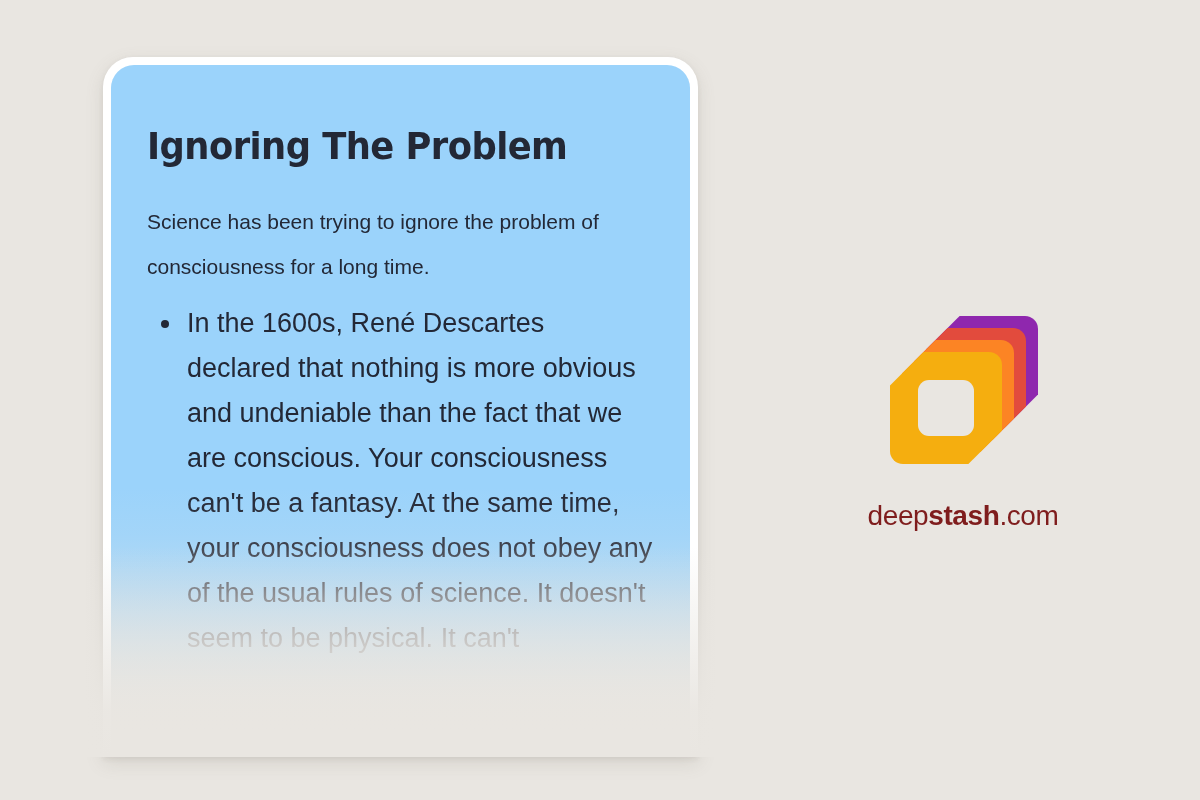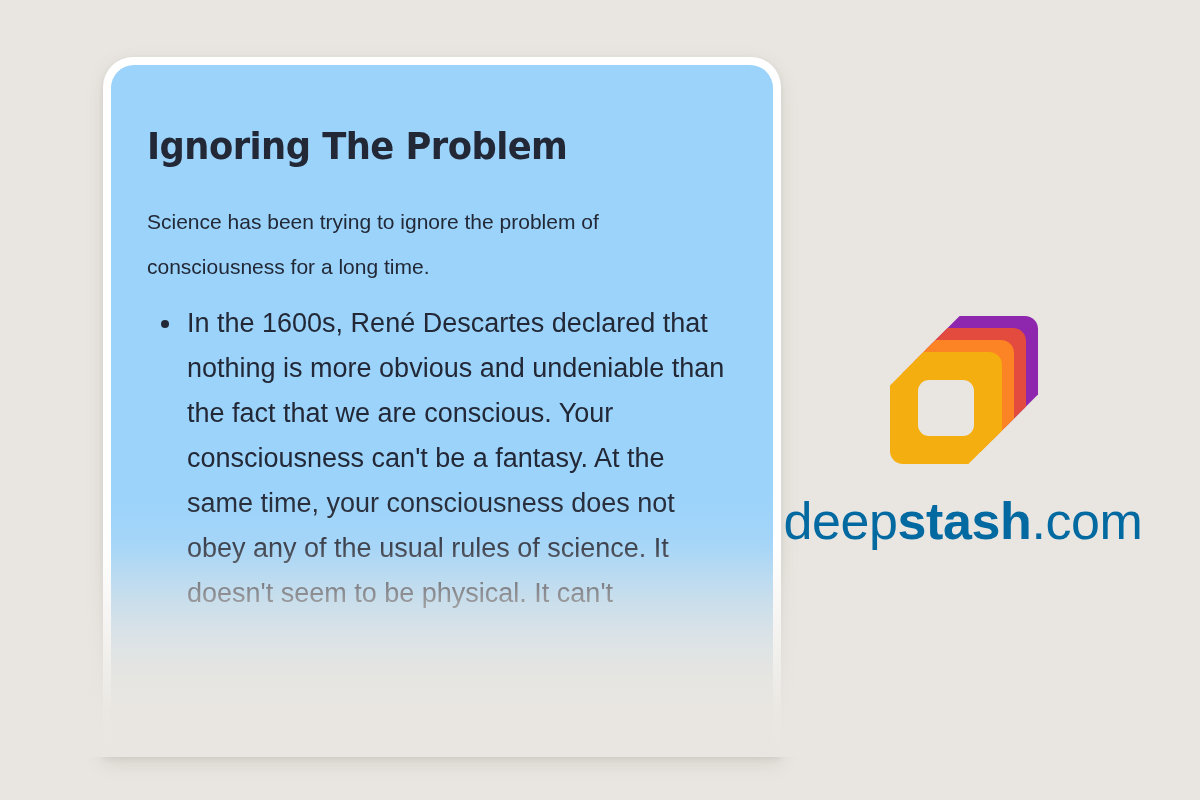--- a/index.html
+++ b/index.html
@@ -14,21 +14,21 @@
     background:#E9E6E1;
     font-family:"Liberation Sans", sans-serif;
     position:relative;
   }
 
   
   #card-wrap {
     position:absolute;
     left:103px;
     top:57px;
-    width:678px;
+    width:595px;
     height:700px;
   }
 
   #card-frame {
     position:absolute;
     inset:0;
     background:#FFFFFF;
     border-radius:30px 30px 0 0;
     box-shadow:0 6px 18px rgba(120,110,100,0.16),
                0 2px 5px rgba(120,110,100,0.10);
@@ -163,23 +163,23 @@
     position:absolute;
     left:30px;
     top:66px;
     width:56px;
     height:56px;
     border-radius:11px;
     background:#E9E6E1;
   }
 
   #brand-wordmark {
-    margin-top:27px;
-    font-size:52px;
-    color:#0369a1;
+    margin-top:36px;
+    font-size:28px;
+    color:#7f1d1d;
     letter-spacing:-0.4px;
     white-space:nowrap;
   }
   .wm-light { font-weight:300; }
   .wm-bold  { font-weight:bold; }
 </style>
 </head>
 <body>
 
 <div id="card-wrap">

